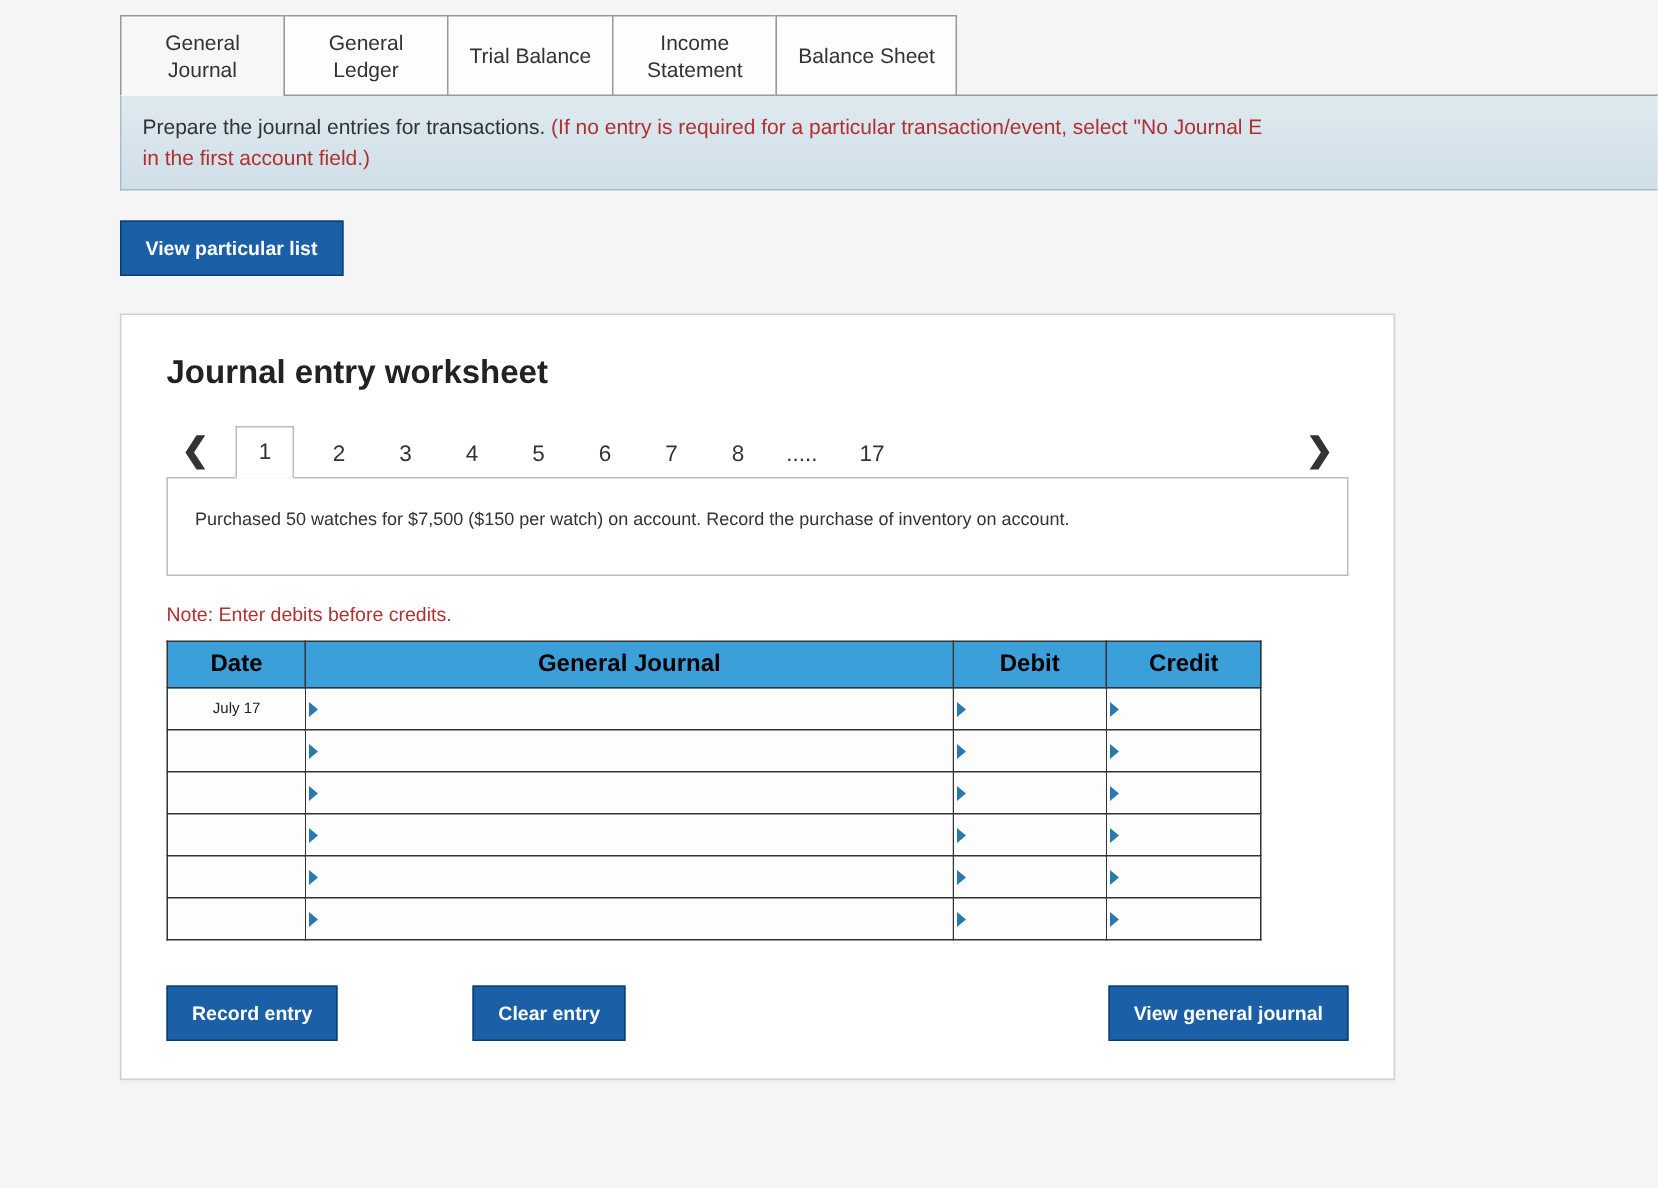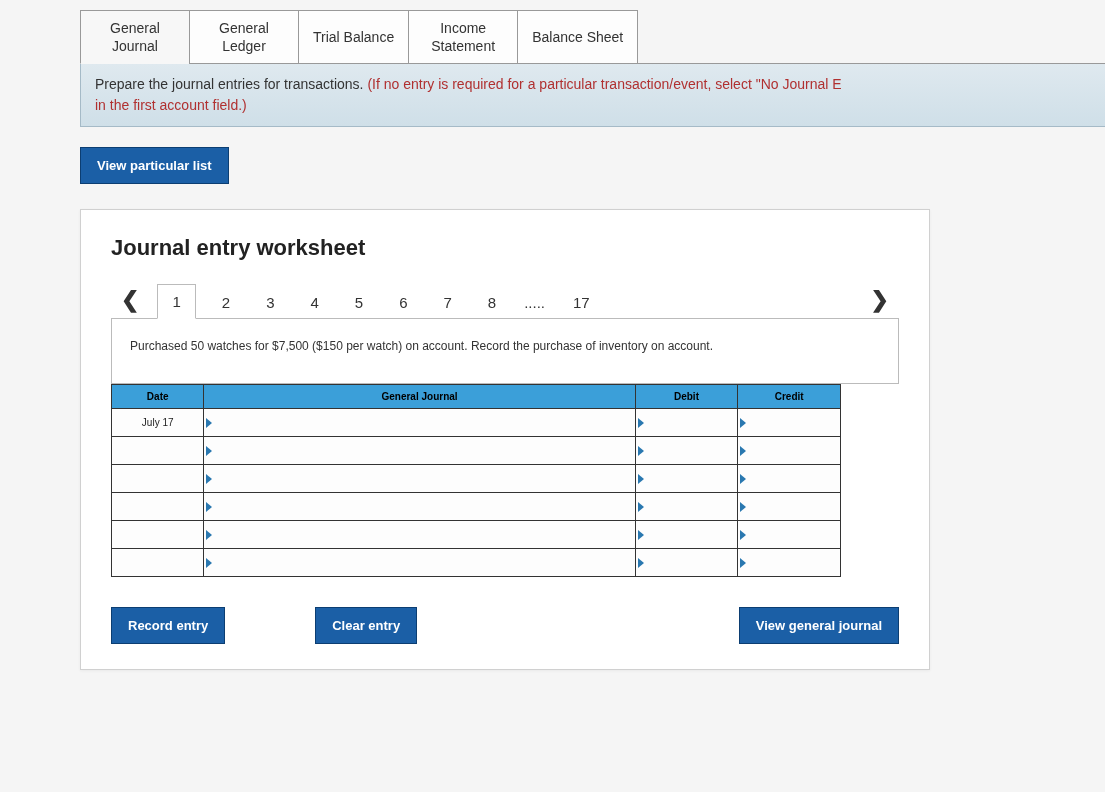--- a/index.html
+++ b/index.html
@@ -118,21 +118,21 @@
   table.je {
     border-collapse: collapse;
     width: 730px;
   }
   table.je th {
     background: #3b9fd9;
     color: #000;
     font-weight: bold;
     border: 1px solid #333;
     padding: 6px 8px;
-    font-size: 10px;
+    font-size: 16px;
     text-align: center;
   }
   table.je td {
     border: 1px solid #333;
     padding: 4px 6px;
     height: 28px;
     font-size: 10px;
     text-align: center;
     background: #fdfdfd;
     position: relative;
@@ -194,20 +194,21 @@
       <span class="page-num">7</span>
       <span class="page-num">8</span>
       <span class="page-dots">.....</span>
       <span class="page-num">17</span>
       <span style="flex:1"></span>
       <span class="chev">❯</span>
     </div>
 
     <div class="desc-box">Purchased 50 watches for $7,500 ($150 per watch) on account. Record the purchase of inventory on account.</div>
 
+    <div class="note">Note: Enter debits before credits.</div>
 
     <table class="je">
       <thead>
         <tr>
           <th class="col-date">Date</th>
           <th class="col-gj">General Journal</th>
           <th class="col-amt">Debit</th>
           <th class="col-amt">Credit</th>
         </tr>
       </thead>

